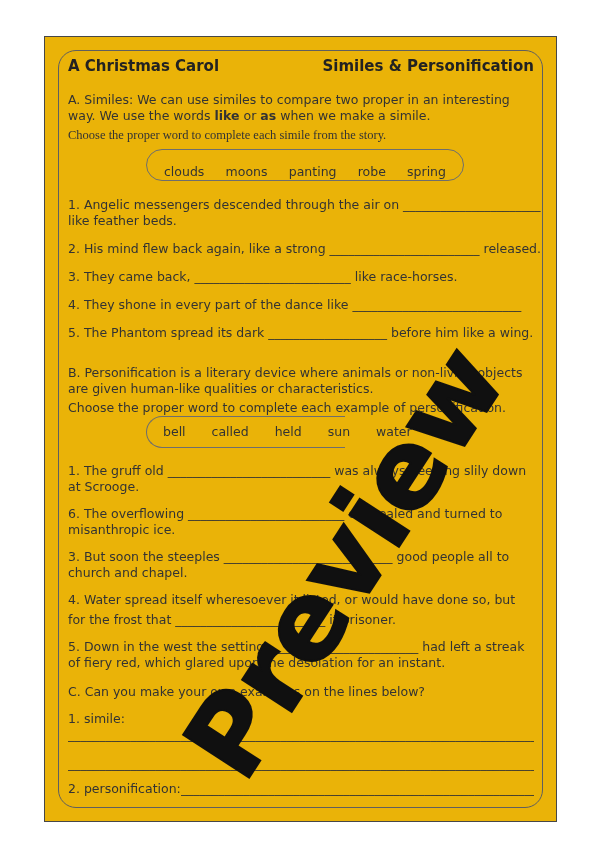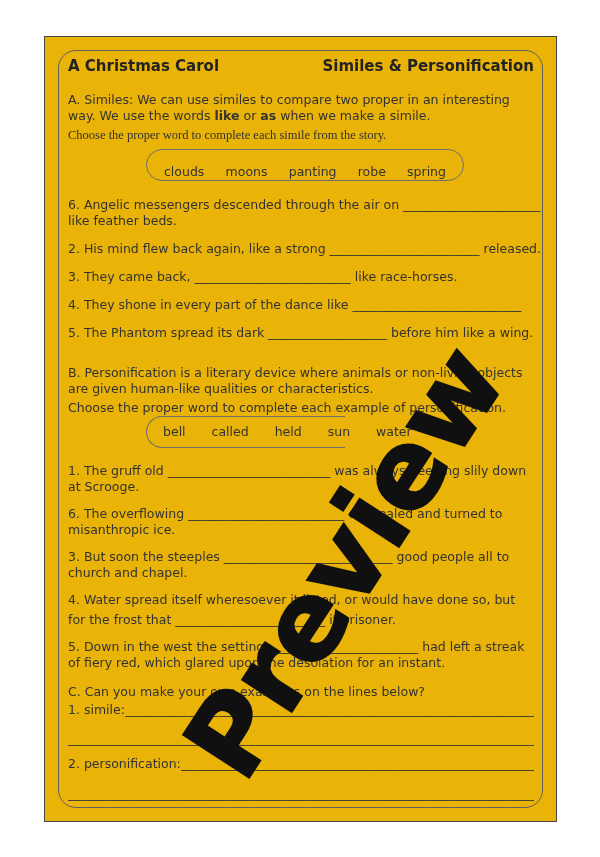--- a/index.html
+++ b/index.html
@@ -90,21 +90,21 @@
   }
   .item-b1 { margin-top: 15px; }
   .item-b  { margin-top: 11px; }
   .gap-top { margin-top: 4px; }
   .c-head  { margin-top: 13px; }
   .c-line {
     display: flex;
     margin-top: 13px;
     white-space: nowrap;
   }
-  .c-line.first { margin-top: 2px; }
+  .c-line.first { margin-top: 11px; flex-direction: column; }
   .c-line.third { margin-top: 9px; }
   .c-line.fourth{ margin-top: 14px; }
   .c-label { flex: 0 0 auto; }
   .c-fill {
     flex: 1 1 auto;
     overflow: hidden;
     white-space: nowrap;
   }
   .watermark {
     position: absolute;
@@ -142,21 +142,21 @@
 
       <div class="bank">
         <span class="bw">clouds</span>
         <span class="bw">moons</span>
         <span class="bw">panting</span>
         <span class="bw">robe</span>
         <span class="bw">spring</span>
       </div>
 
       <div class="item-a1">
-        <div class="ln">6. Angelic messengers descended through the air on ______________________</div>
+        <div class="ln">1. Angelic messengers descended through the air on ______________________</div>
         <div class="ln">like feather beds.</div>
       </div>
       <div class="item-a">
         <div class="ln">2. His mind flew back again, like a strong ________________________ released.</div>
       </div>
       <div class="item-a">
         <div class="ln">3. They came back, _________________________ like race-horses.</div>
       </div>
       <div class="item-a">
         <div class="ln">4. They shone in every part of the dance like ___________________________</div>

